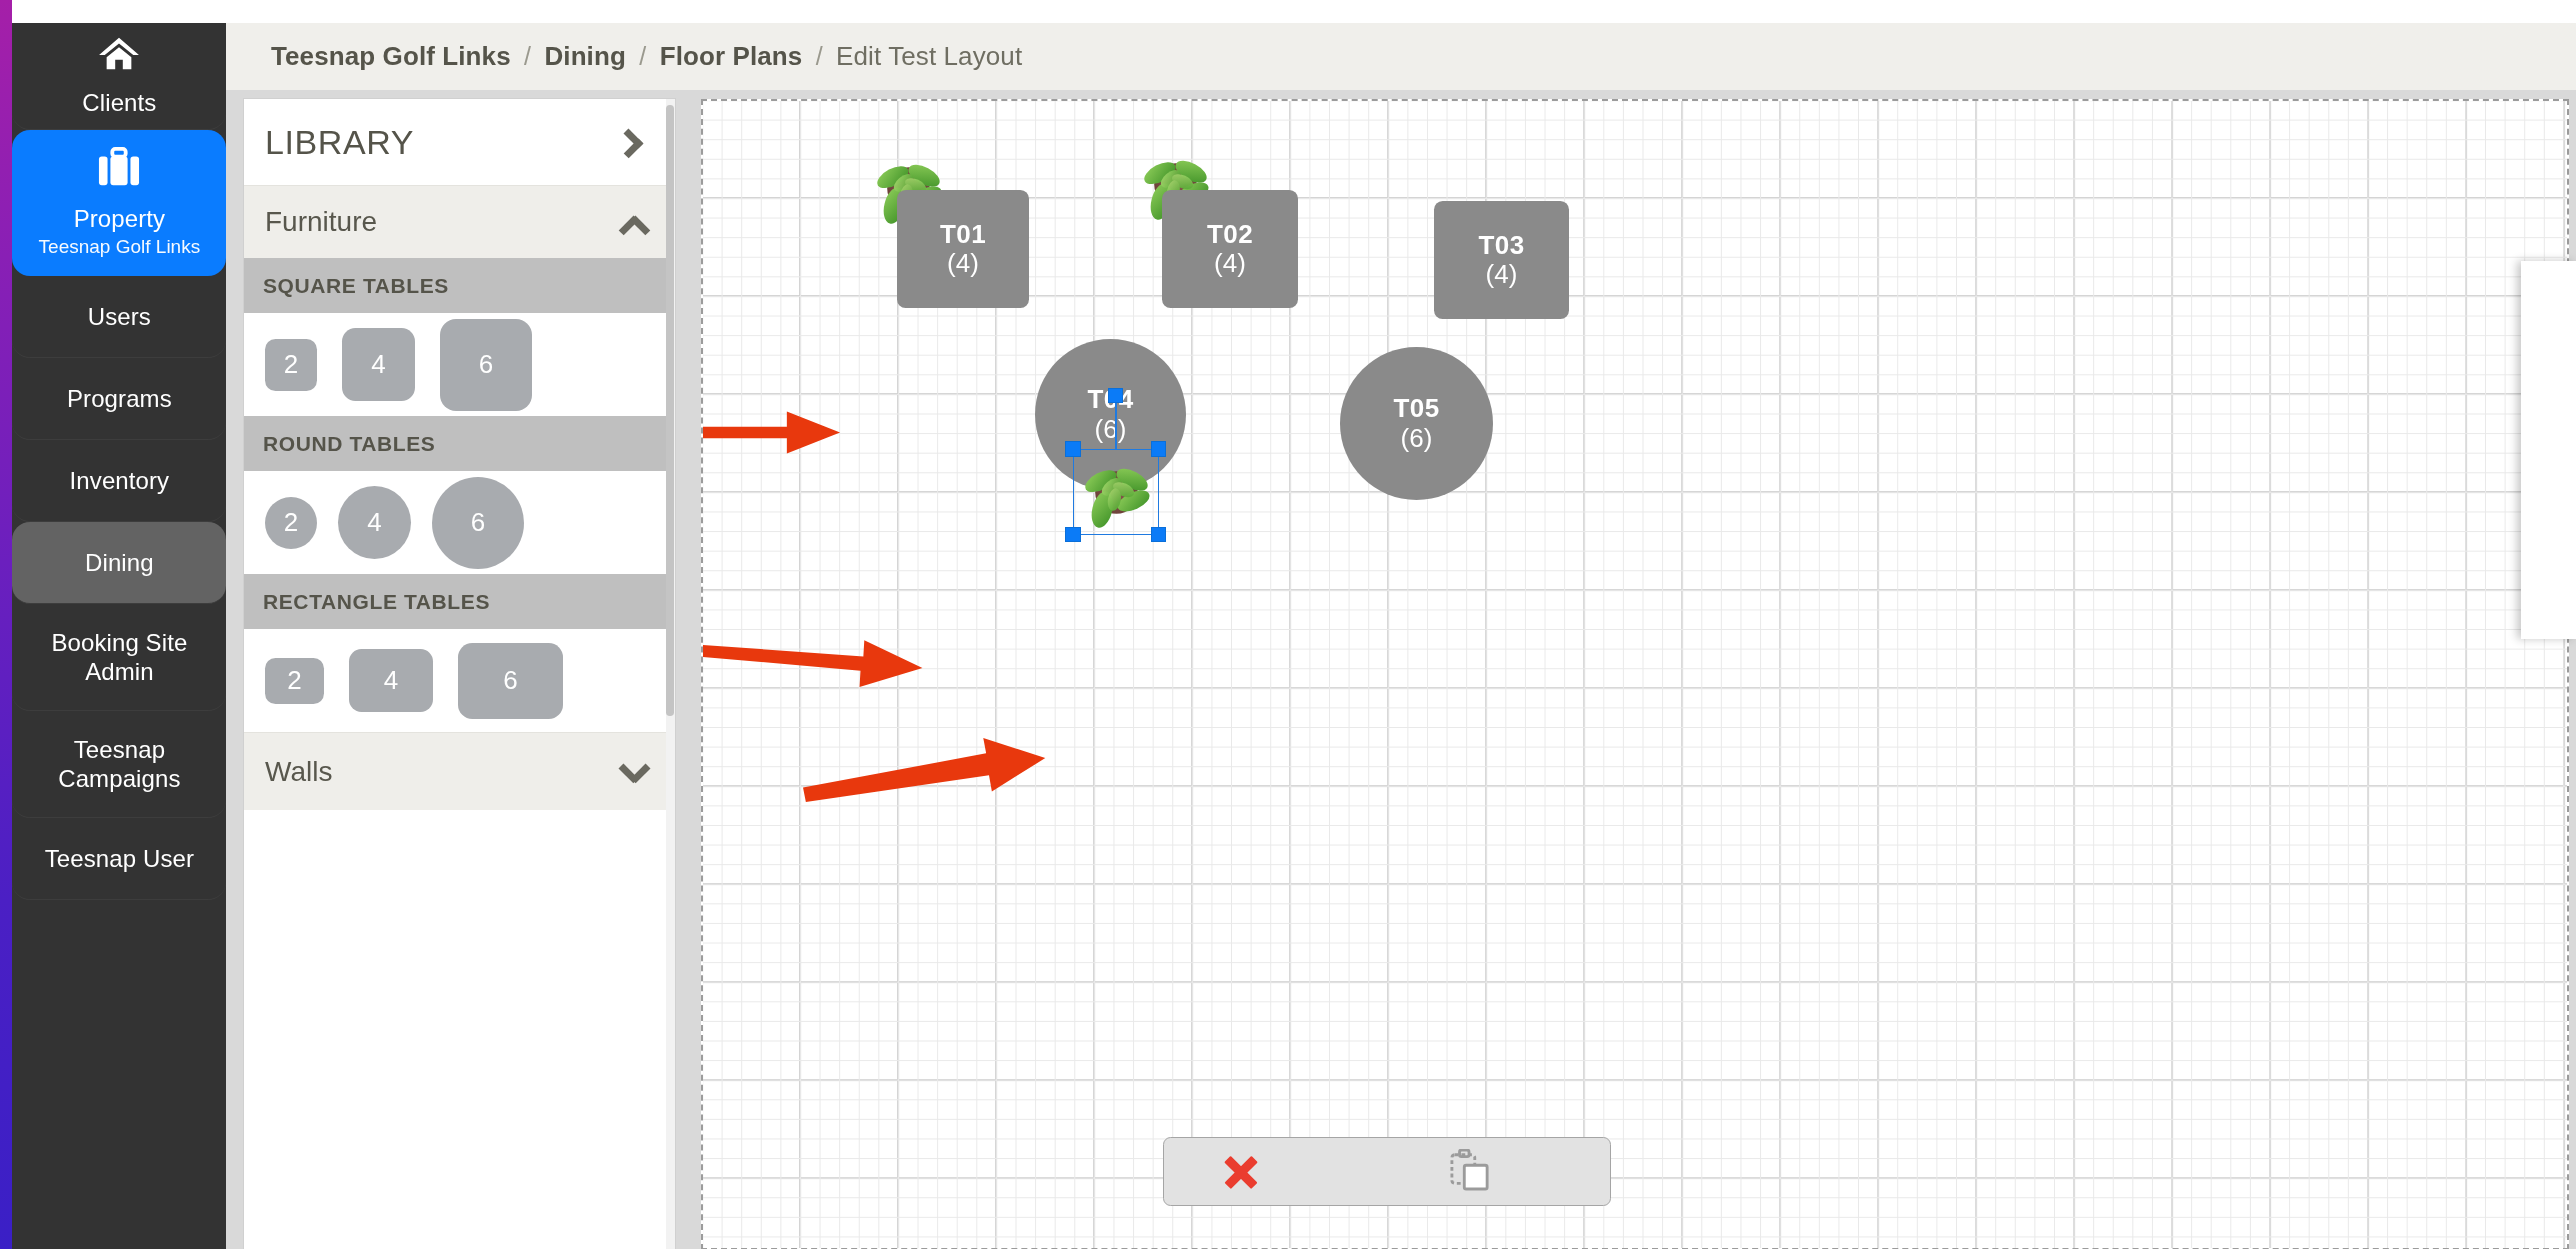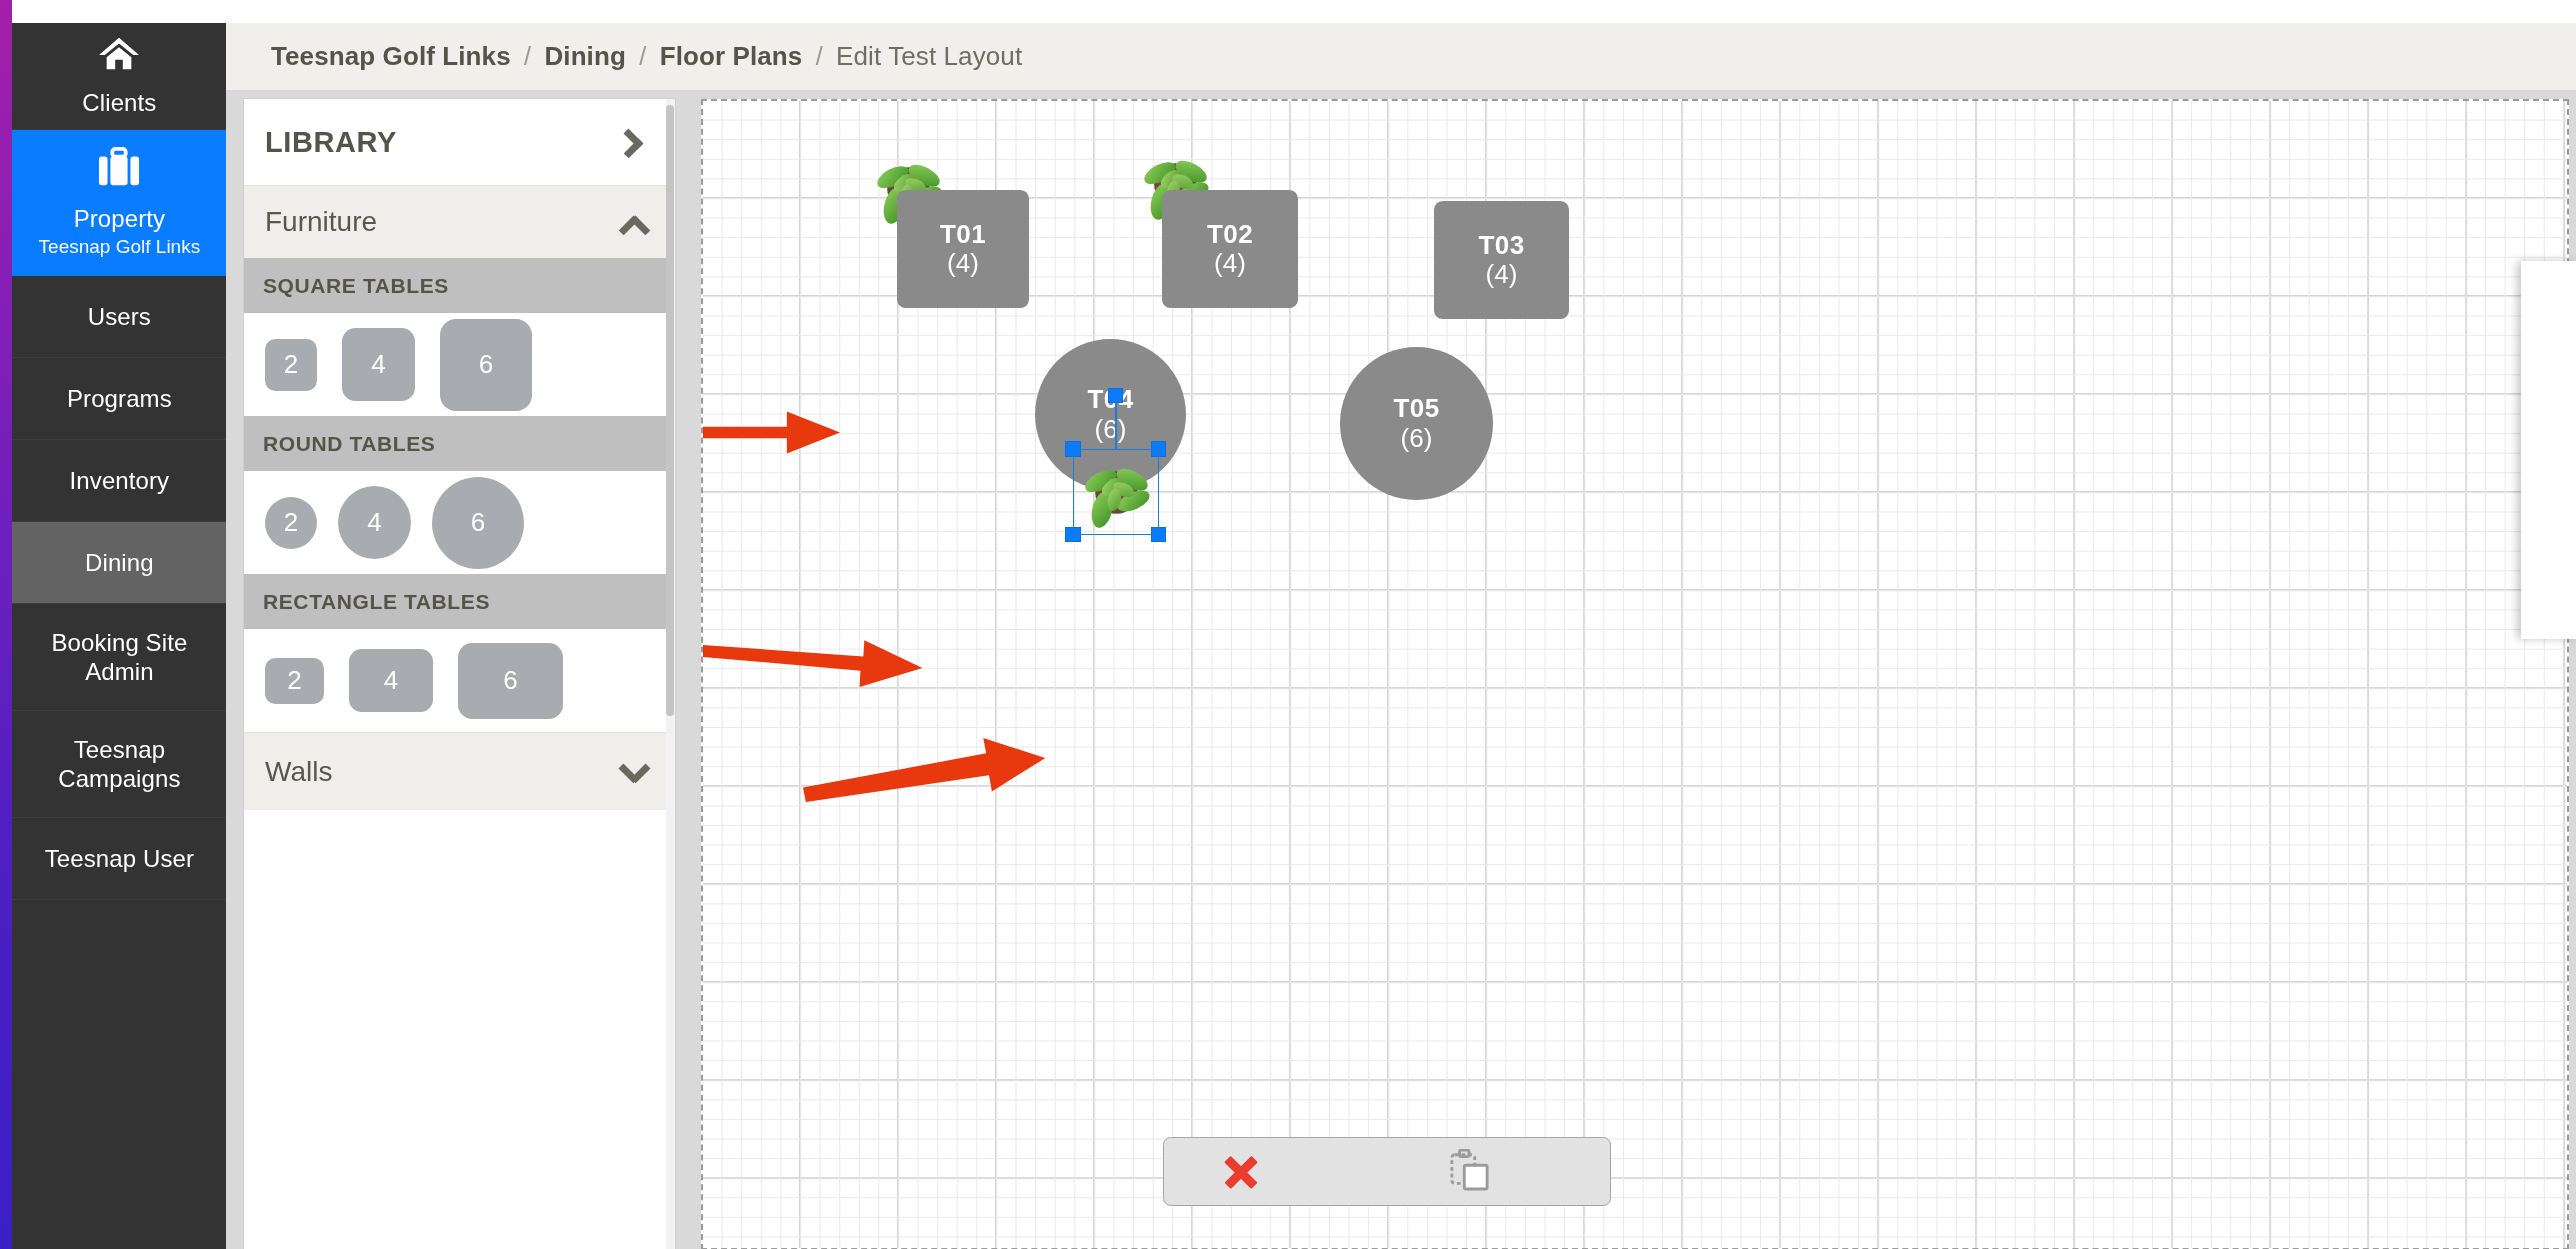--- a/index.html
+++ b/index.html
@@ -31,20 +31,21 @@
     background: #333333; z-index: 50;
     overflow: hidden;
   }
   .nav-item {
     position: relative;
     display: flex; flex-direction: column;
     align-items: center; justify-content: center;
     color: #fff; text-align: center;
     border-bottom: 1px solid #3d3d3d;
     padding: 0 9.5px;
+    border-radius: 18px;
   }
   .nav-item .nav-label { font-size: 24px; font-weight: 400; line-height: 1.22; letter-spacing:0.1px; }
   .nav-item .nav-sub   { font-size: 19px; font-weight: 400; line-height: 1.25; margin-top: 1.9px; opacity: .97;}
   .nav-item .nav-icon  { margin-bottom: 11.4px; }
 
   #nav-clients  { height: 107px; background: #333333; }
   #nav-property { height: 146px; background: #0A7CFF; border-bottom: none; }
   .nav-plain    { height: 82px; }
   .nav-tall     { height: 107px; }
   #nav-dining   { background: #636363; }
@@ -67,21 +68,21 @@
   
   #library {
     position: absolute; left: 18px; top: 76px; width: 431px; height: 1151px;
     background: #ffffff; overflow: hidden;
     box-shadow: 0 0 0 1px rgba(0,0,0,.04);
   }
   #library-head {
     height: 86px; display:flex; align-items:center; justify-content: space-between;
     padding: 0 26px 0 21px; background: #fff;
   }
-  #library-title { font-size: 29px; font-weight: 700; letter-spacing: 0.6px; color: #55544a; }
+  #library-title { font-size: 34px; font-weight: 400; letter-spacing: 0.6px; color: #55544a; }
   .chev { width: 32px; height: 32px; position: relative; }
   .chev i {
     position:absolute; display:block; width: 21px; height: 6.7px; background:#6a6960; top: 12.4px;
   }
   .chev.left i:nth-child(1){ transform: rotate(45deg); left: 5.7px; top: 8.6px; }
   .chev.left i:nth-child(2){ transform: rotate(-45deg); left: 5.7px; top: 19px; }
   .chev.up i:nth-child(1){ transform: rotate(-45deg); left: 1px; top: 16px; }
   .chev.up i:nth-child(2){ transform: rotate(45deg); left: 13.4px; top: 16px; }
   .chev.down i:nth-child(1){ transform: rotate(45deg); left: 1px; top: 14.3px; }
   .chev.down i:nth-child(2){ transform: rotate(-45deg); left: 13.4px; top: 14.3px; }

